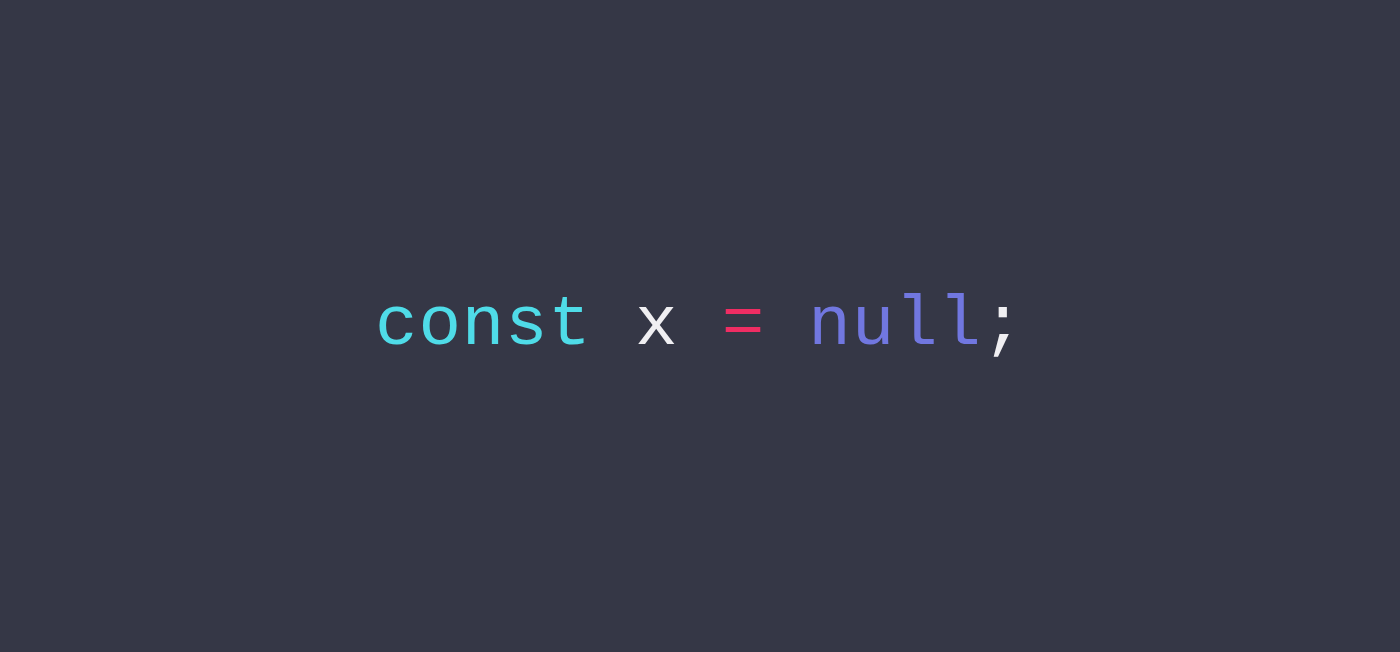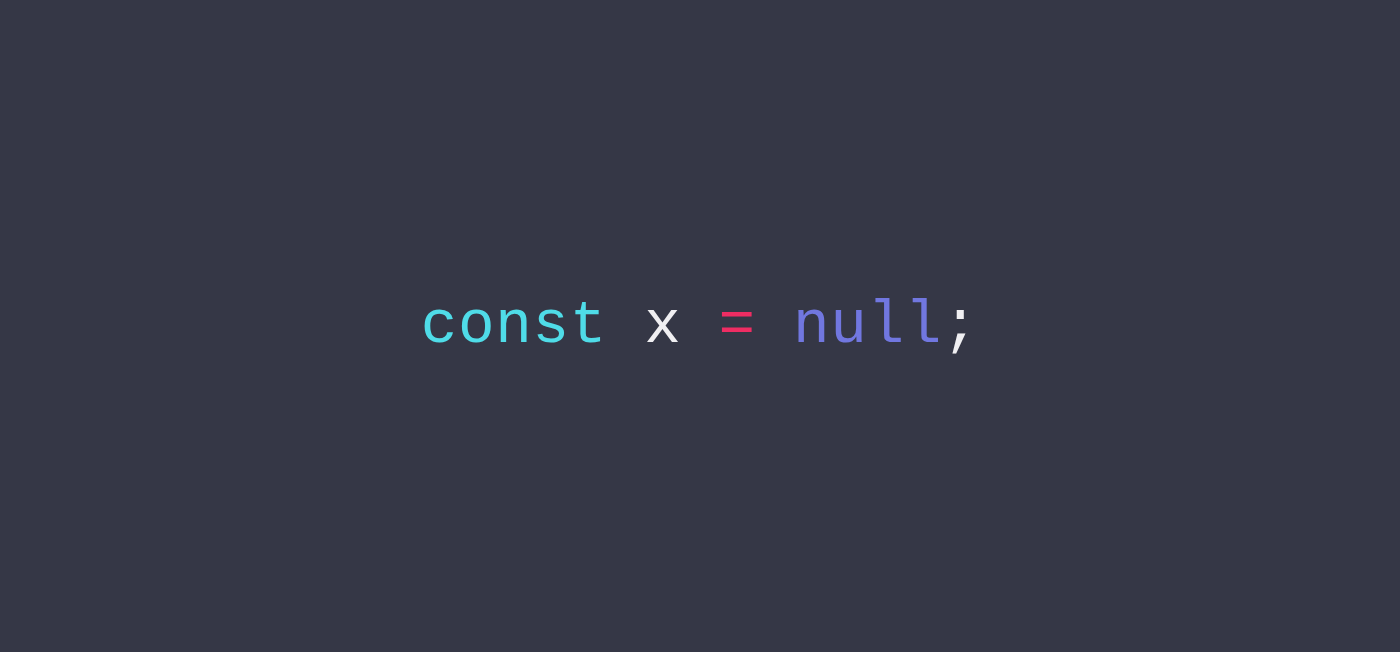--- a/index.html
+++ b/index.html
@@ -12,21 +12,21 @@
       height: 652px;
       background-color: #353746;
       display: flex;
       align-items: center;
       justify-content: center;
       font-family: 'Menlo', 'Monaco', 'Consolas', 'Courier New', monospace;
       overflow: hidden;
     }
     .code-block {
       text-align: center;
-      font-size: 61px;
+      font-size: 71px;
       line-height: 1.35;
       letter-spacing: 0.01em;
     }
     .code-line {
       white-space: pre;
     }
     .tok-keyword {
       color: #4fdce8;
     }
     .tok-identifier {

